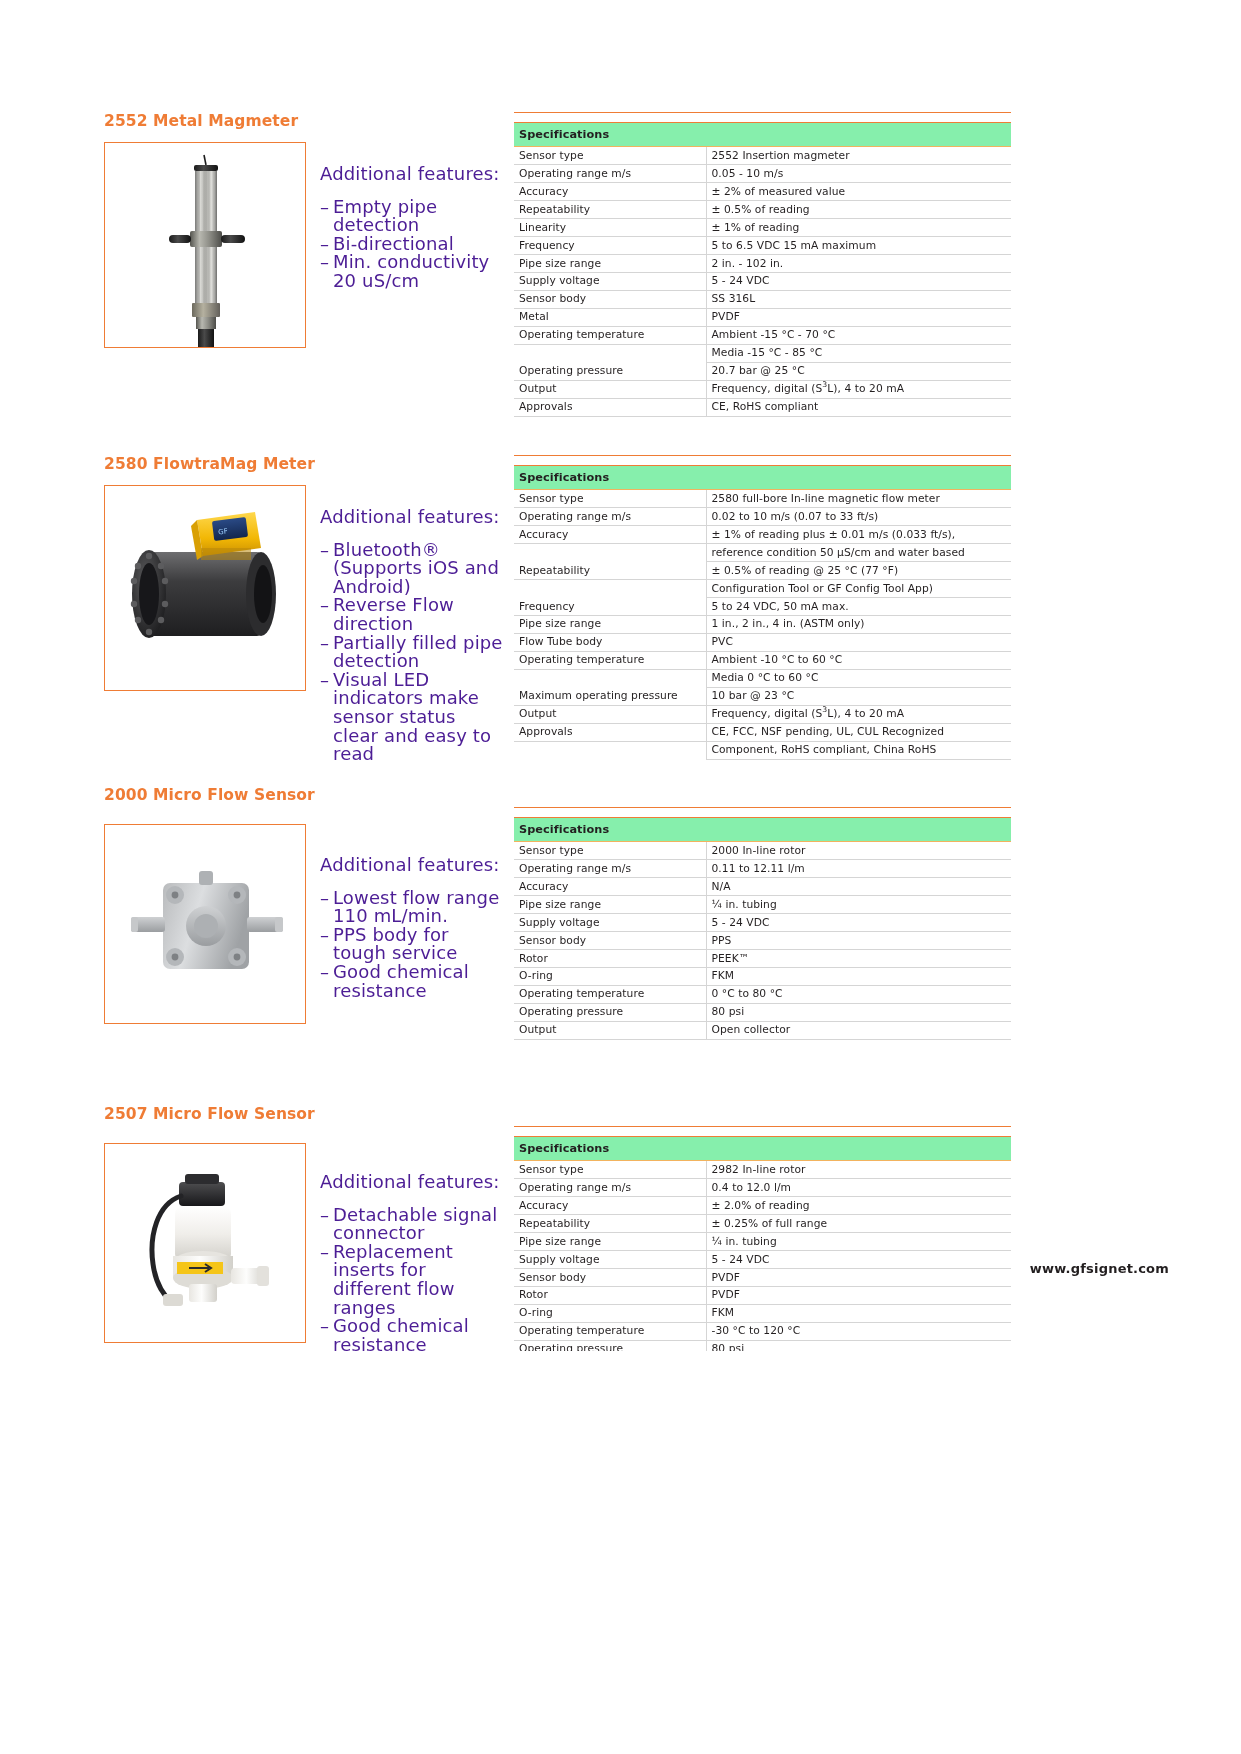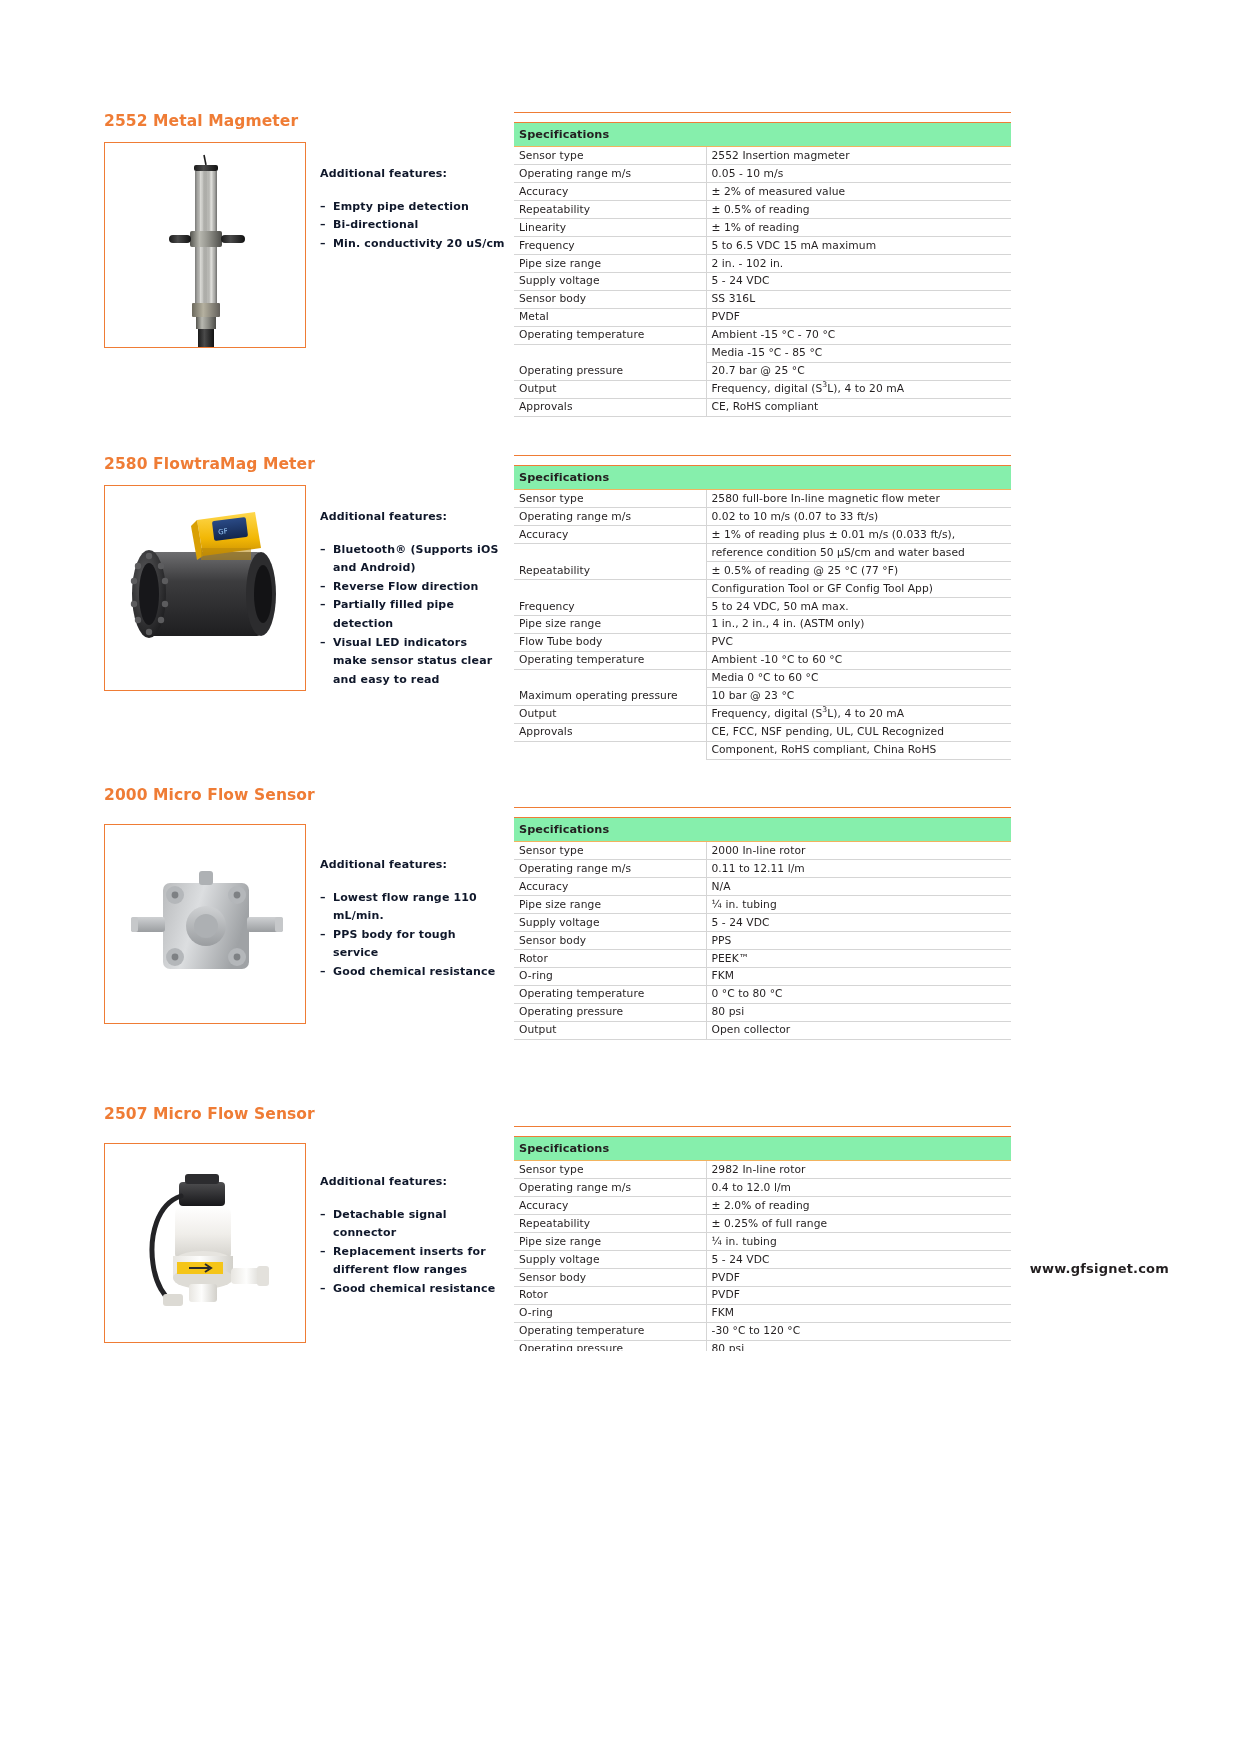--- a/index.html
+++ b/index.html
@@ -50,25 +50,24 @@
     position: absolute;
     left: 0;
     top: 0;
     border: 1px solid #ef7c35;
     background: #ffffff;
     box-sizing: border-box;
     overflow: hidden;
   }
   .features {
     position: absolute;
-    font-size: 11px;
+    font-size: 18px;
     line-height: 18.6px;
-    color: #0f172a;
+    color: #4c1d95;
     letter-spacing: 0.15px;
-    font-weight: bold;
   }
   .features .feat-title {
     margin: 0 0 14px 0;
   }
   .features ul {
     margin: 0;
     padding: 0;
     list-style: none;
   }
   .features li {

